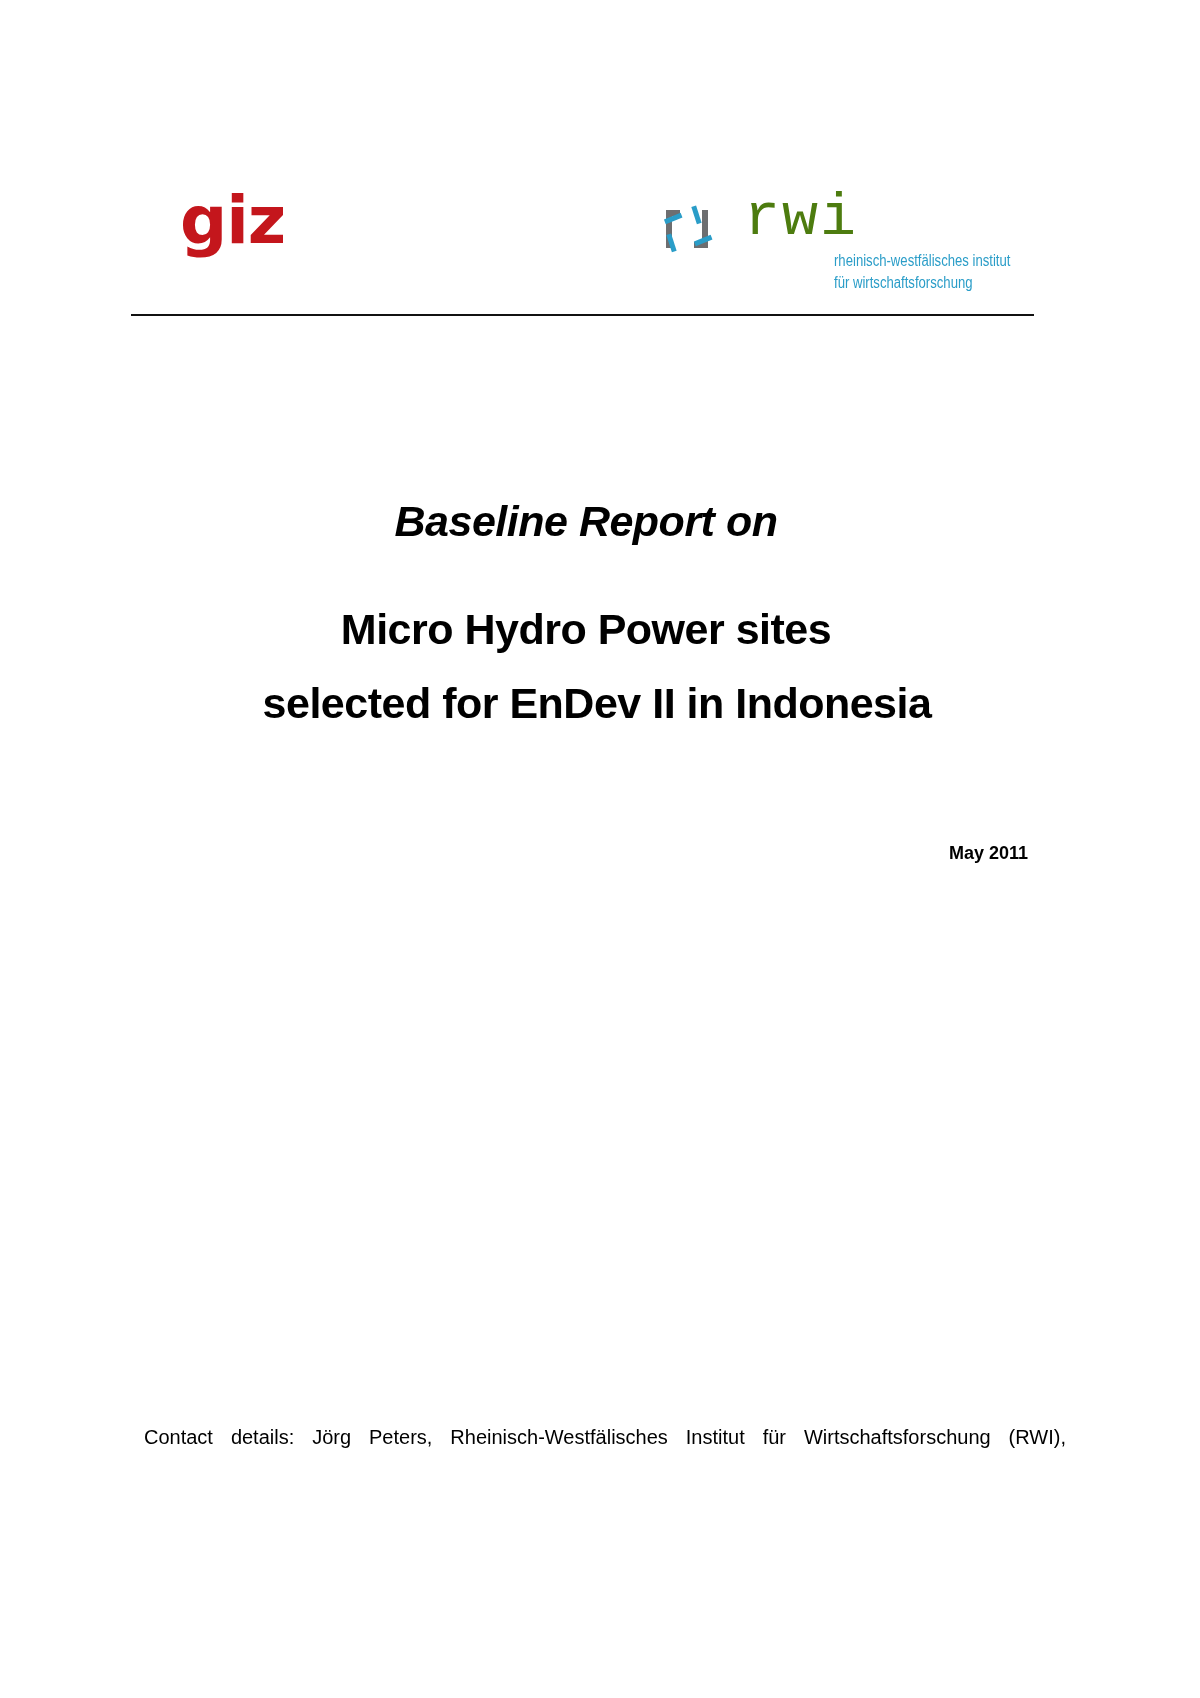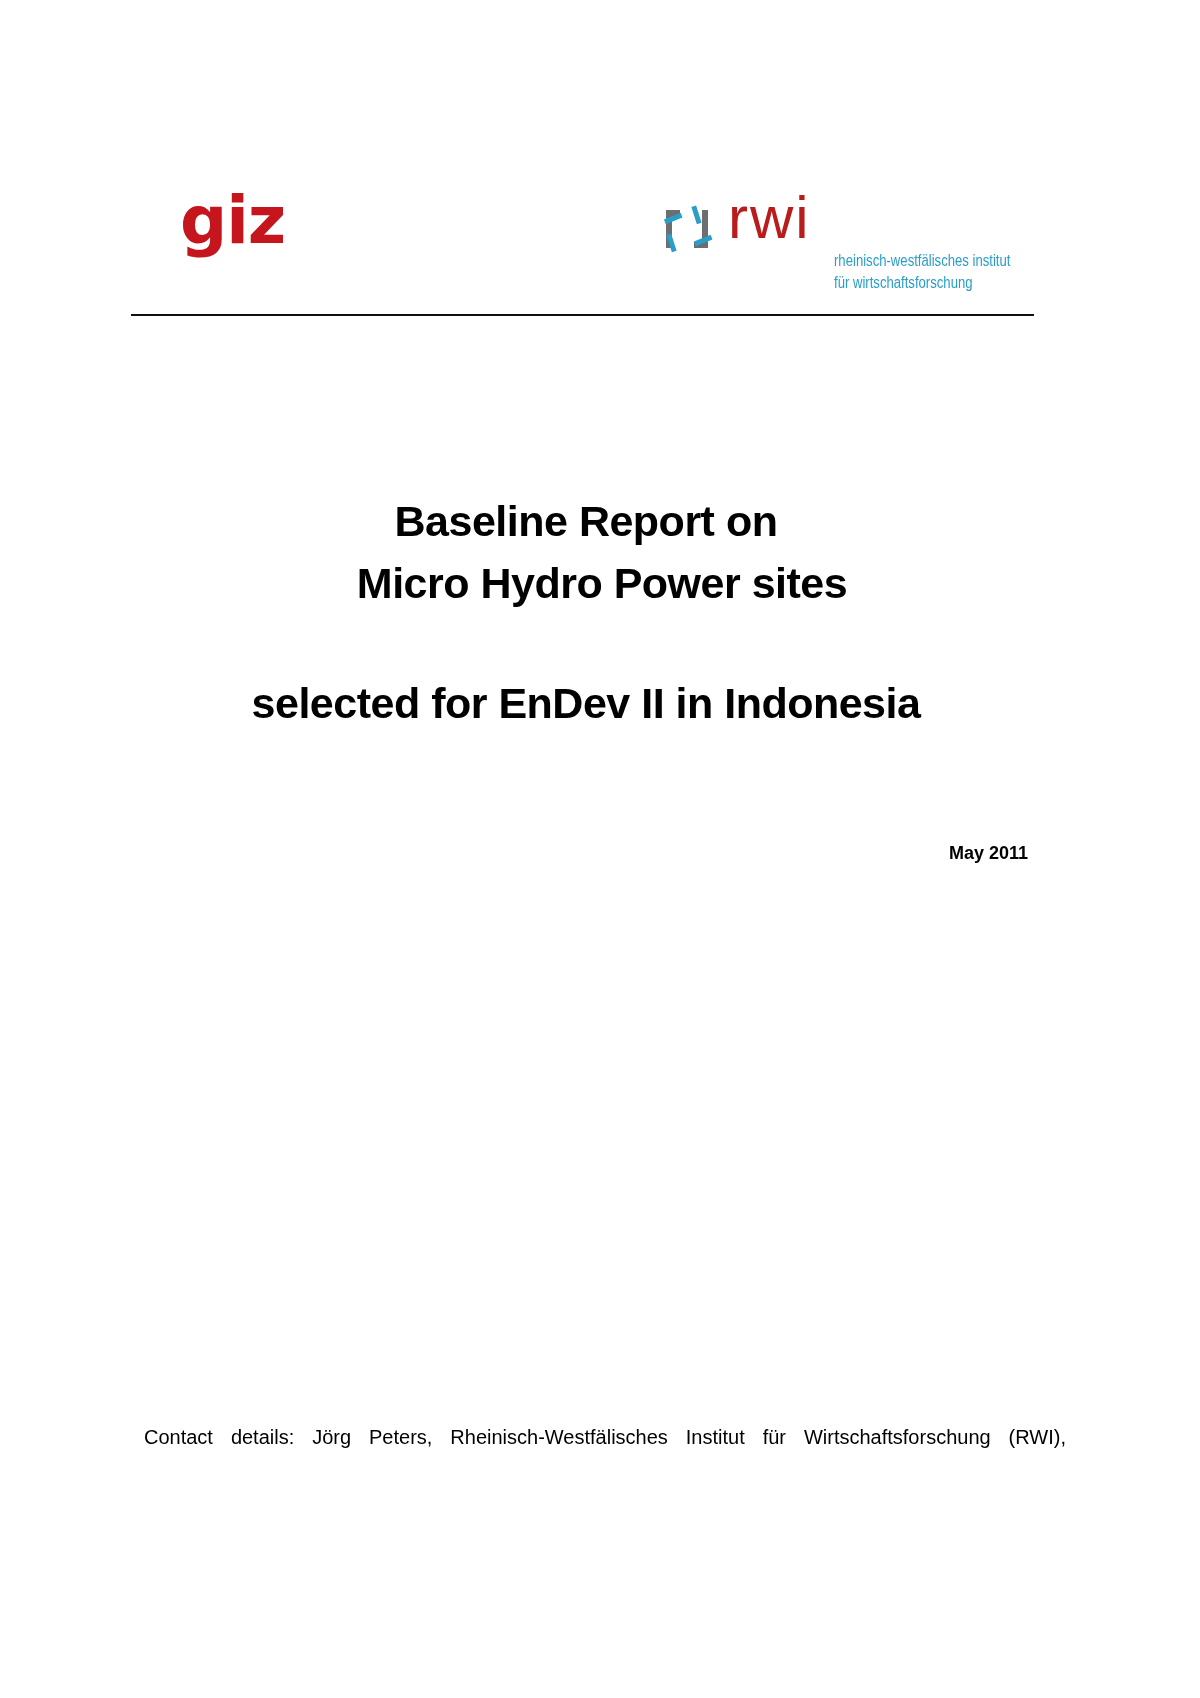--- a/index.html
+++ b/index.html
@@ -8,32 +8,32 @@
   .page { position: absolute; inset: 0; }
 
   
   .giz-logo { position: absolute; left: 172px; top: 178px; width: 110px; height: 90px; }
   .giz-text { font-family: "DejaVu Sans", sans-serif; font-weight: bold; font-size: 66px;
               letter-spacing: -1px; line-height: 1; color: #c4161c; position: absolute; left: 0; top: 10px; margin-left: 8px; }
 
   
   .rwi-logo { position: absolute; left: 664px; top: 196px; width: 360px; height: 100px; }
   .rwi-mark { position: absolute; left: 0; top: 8px; width: 52px; height: 50px; }
-  .rwi-word { position: absolute; left: 64px; top: -8px; font-family: Liberation Sans, sans-serif;
-              font-size: 60px; font-weight: normal; color: #b91c1c; letter-spacing: 2px; line-height: 1; }
+  .rwi-word { position: absolute; left: 80px; top: -8px; font-family: Liberation Mono, monospace;
+              font-size: 60px; font-weight: normal; color: #4d7c0f; letter-spacing: 2px; line-height: 1; }
   .rwi-sub { position: absolute; left: 170px; top: 54px; font-family: "Liberation Sans Narrow", "Liberation Sans", sans-serif;
              font-size: 16px; color: #2a9dc8; line-height: 22px; transform: scaleX(0.82); transform-origin: left top; white-space: nowrap; }
 
   .rule { position: absolute; left: 131px; top: 314px; width: 903px; height: 2px; background: #111; }
 
   .title { position: absolute; left: 0; width: 1172px; text-align: center; font-weight: bold;
            font-size: 43px; line-height: 50px; letter-spacing: -0.5px; }
-  .t1 { top: 496px; }
-  .t2 { top: 558px; padding-left: 16px; }
-  .t3 { top: 678px; }
+  .t1 { top: 496px; font-style: italic; }
+  .t2 { top: 604px; }
+  .t3 { top: 678px; padding-left: 11px; }
 
   .date { position: absolute; right: 172px; top: 843px; font-weight: bold; font-size: 18px; }
 
   .authors { position: absolute; left: 144px; top: 1213px; font-size: 20px; line-height: 27.5px; }
   .authors div { white-space: nowrap; }
 
   .contact { position: absolute; left: 144px; top: 1380px; width: 922px; font-size: 20px; line-height: 27.5px; }
   .contact .line1 { text-align: justify; text-align-last: justify; white-space: nowrap; display: flex; justify-content: space-between; margin-top: 44px; }
   .contact .email-link { text-decoration: underline; color: #000; }
 </style>

